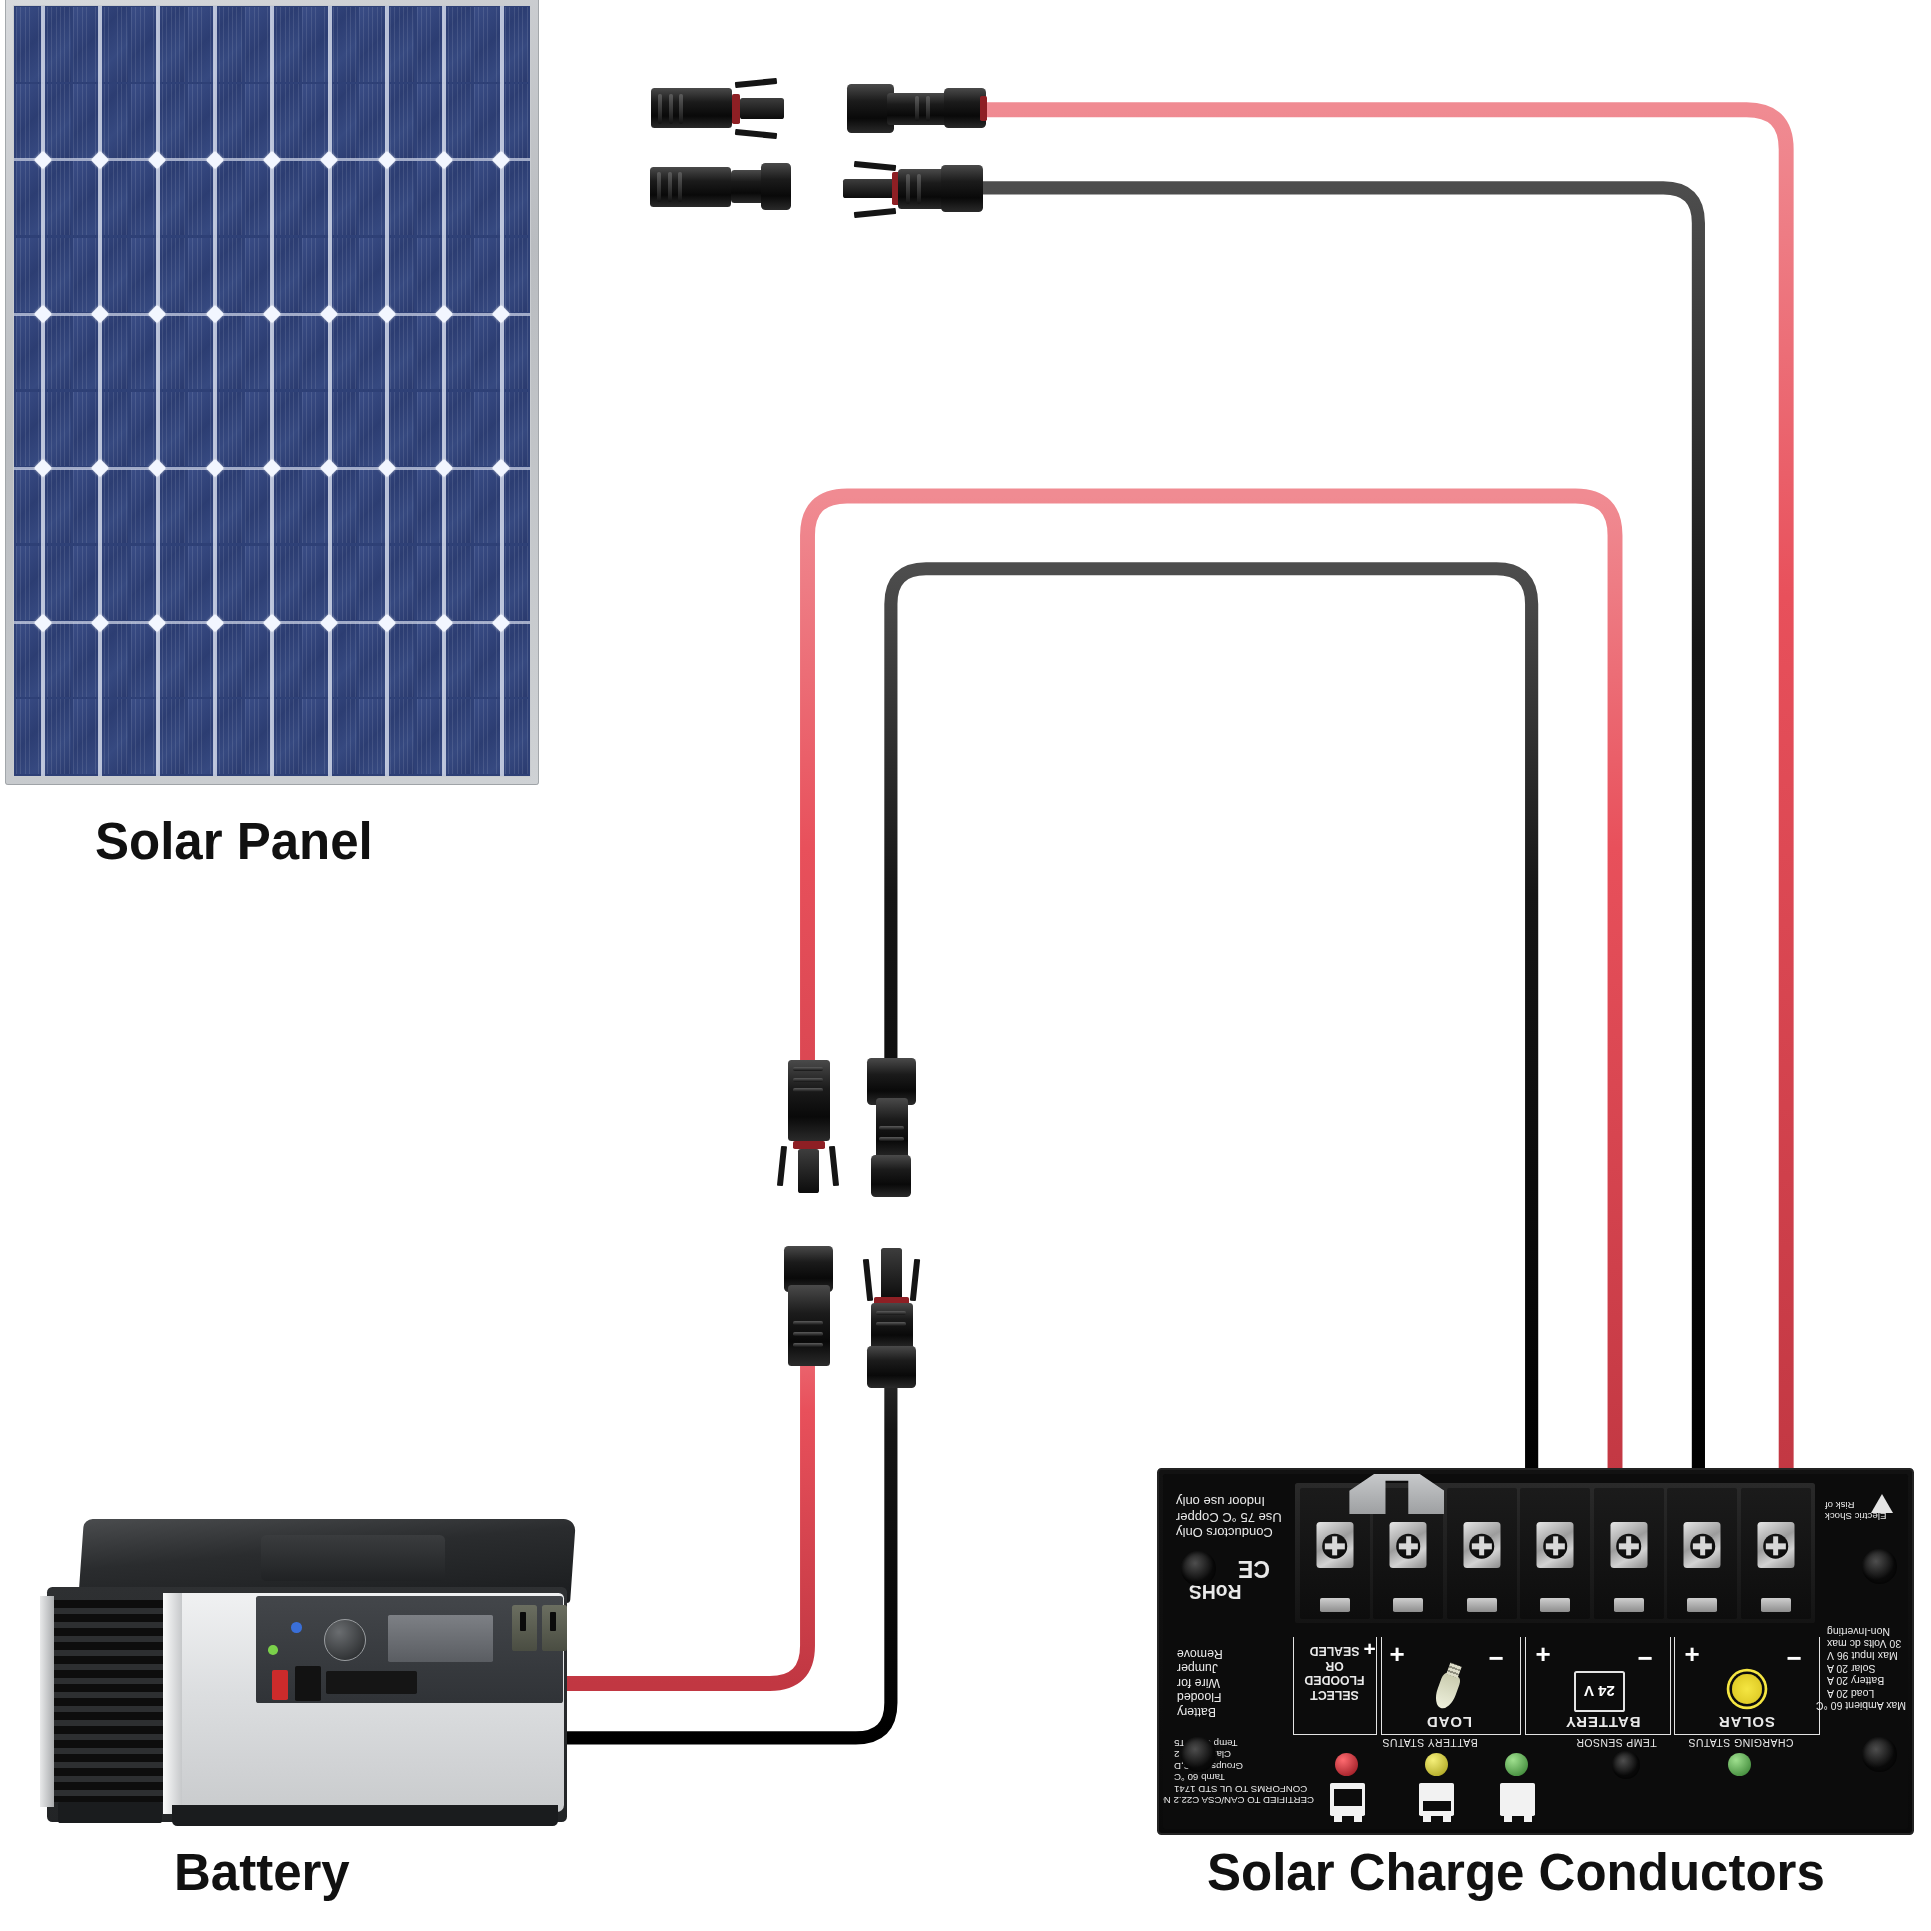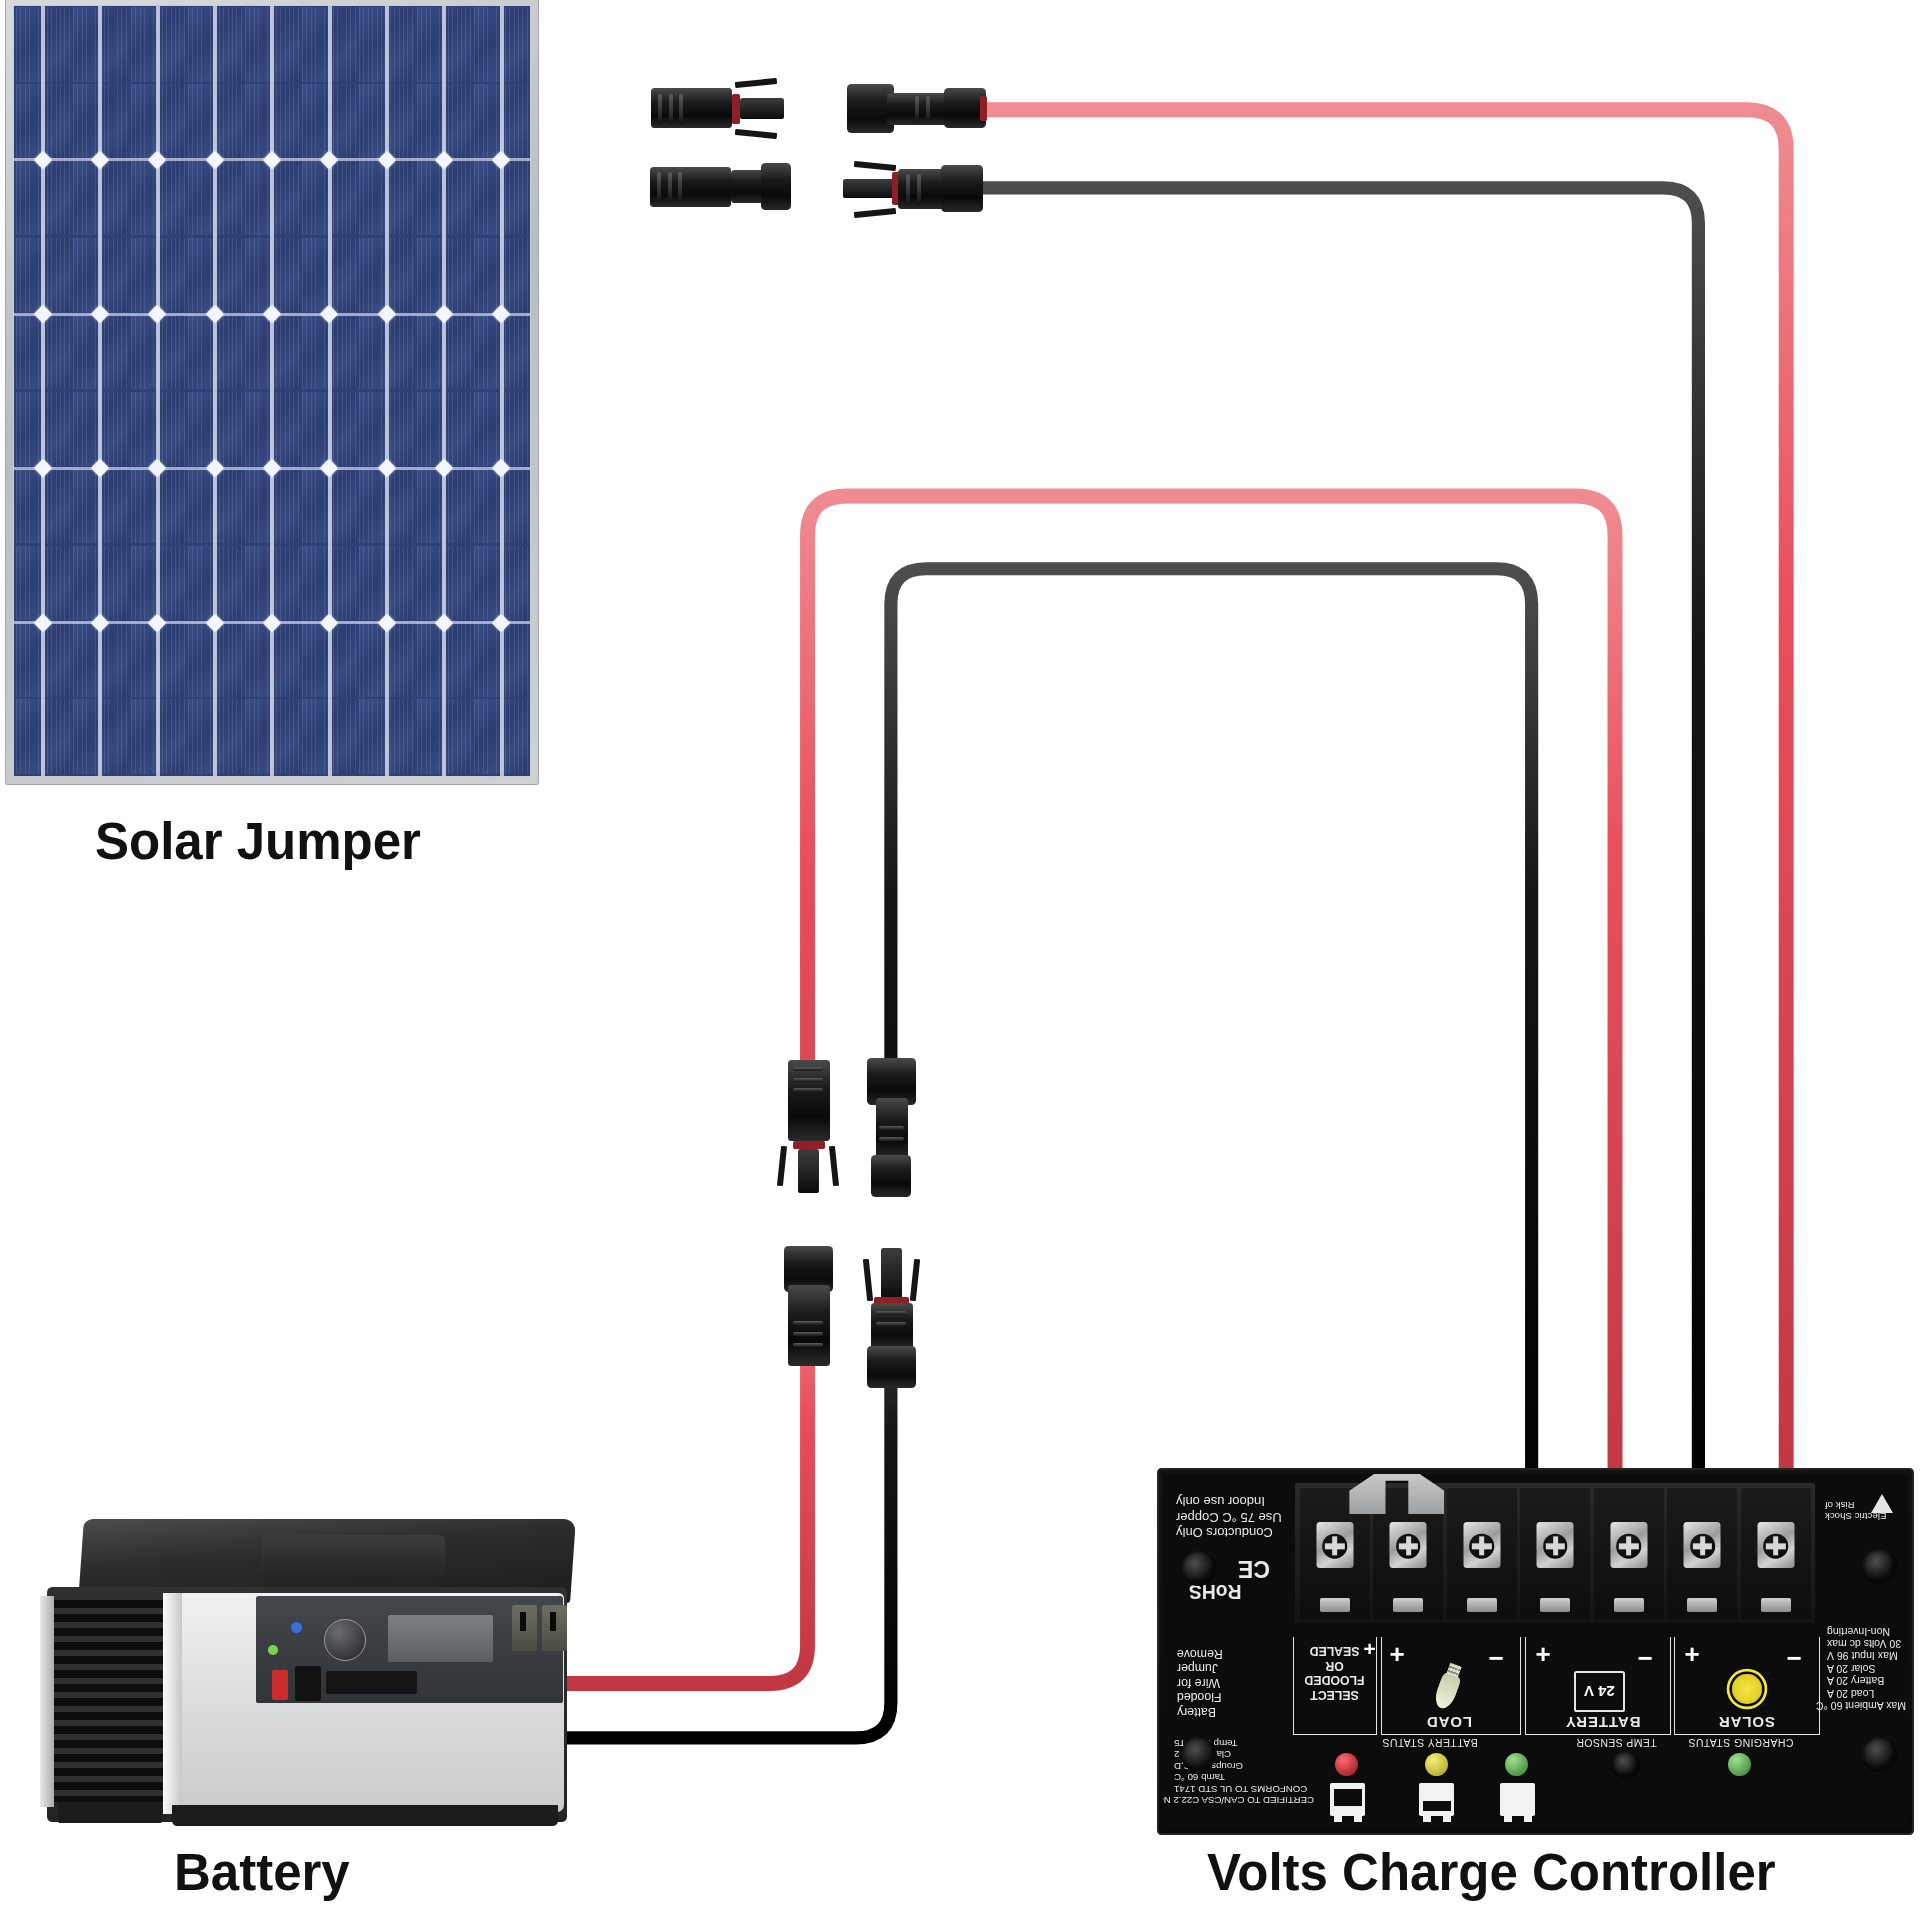--- a/index.html
+++ b/index.html
@@ -560,18 +560,18 @@
       <div class="ctext" style="left:662px;top:24.6px;width:81px;font-size:9.7px;text-align:right;">
         <div>Electric Shock</div>
         <div>Risk of</div>
       </div>
       <div class="warntri" style="left:708px;top:19.3px;transform:rotate(180deg);"></div>
       <div class="mounthole" style="left:699px;top:75px;"></div>
       <div class="mounthole" style="left:699px;top:263px;"></div>
     </div>
   </div>
 
-  <div class="caption" id="cap-panel">Solar Jumper</div>
+  <div class="caption" id="cap-panel">Solar Panel</div>
   <div class="caption" id="cap-batt">Battery</div>
-  <div class="caption" id="cap-ctrl">Volts Charge Controller</div>
+  <div class="caption" id="cap-ctrl">Solar Charge Conductors</div>
 
 </div>
 
 
 </body></html>

